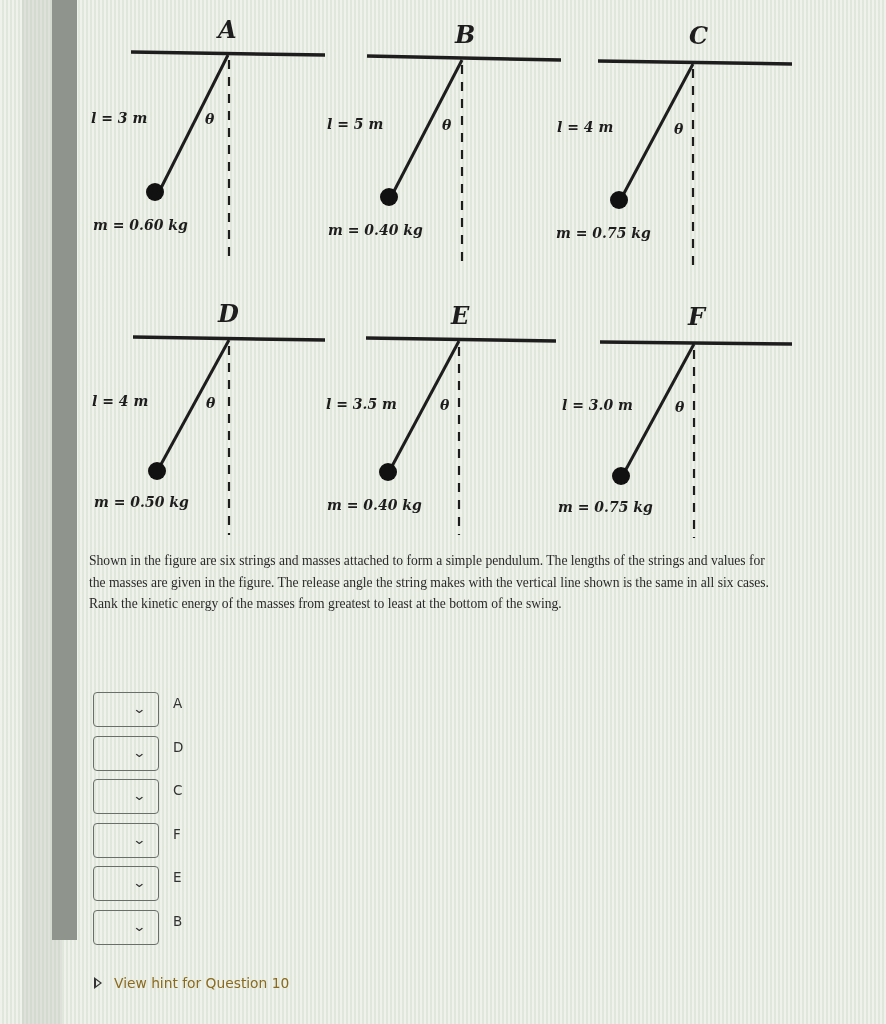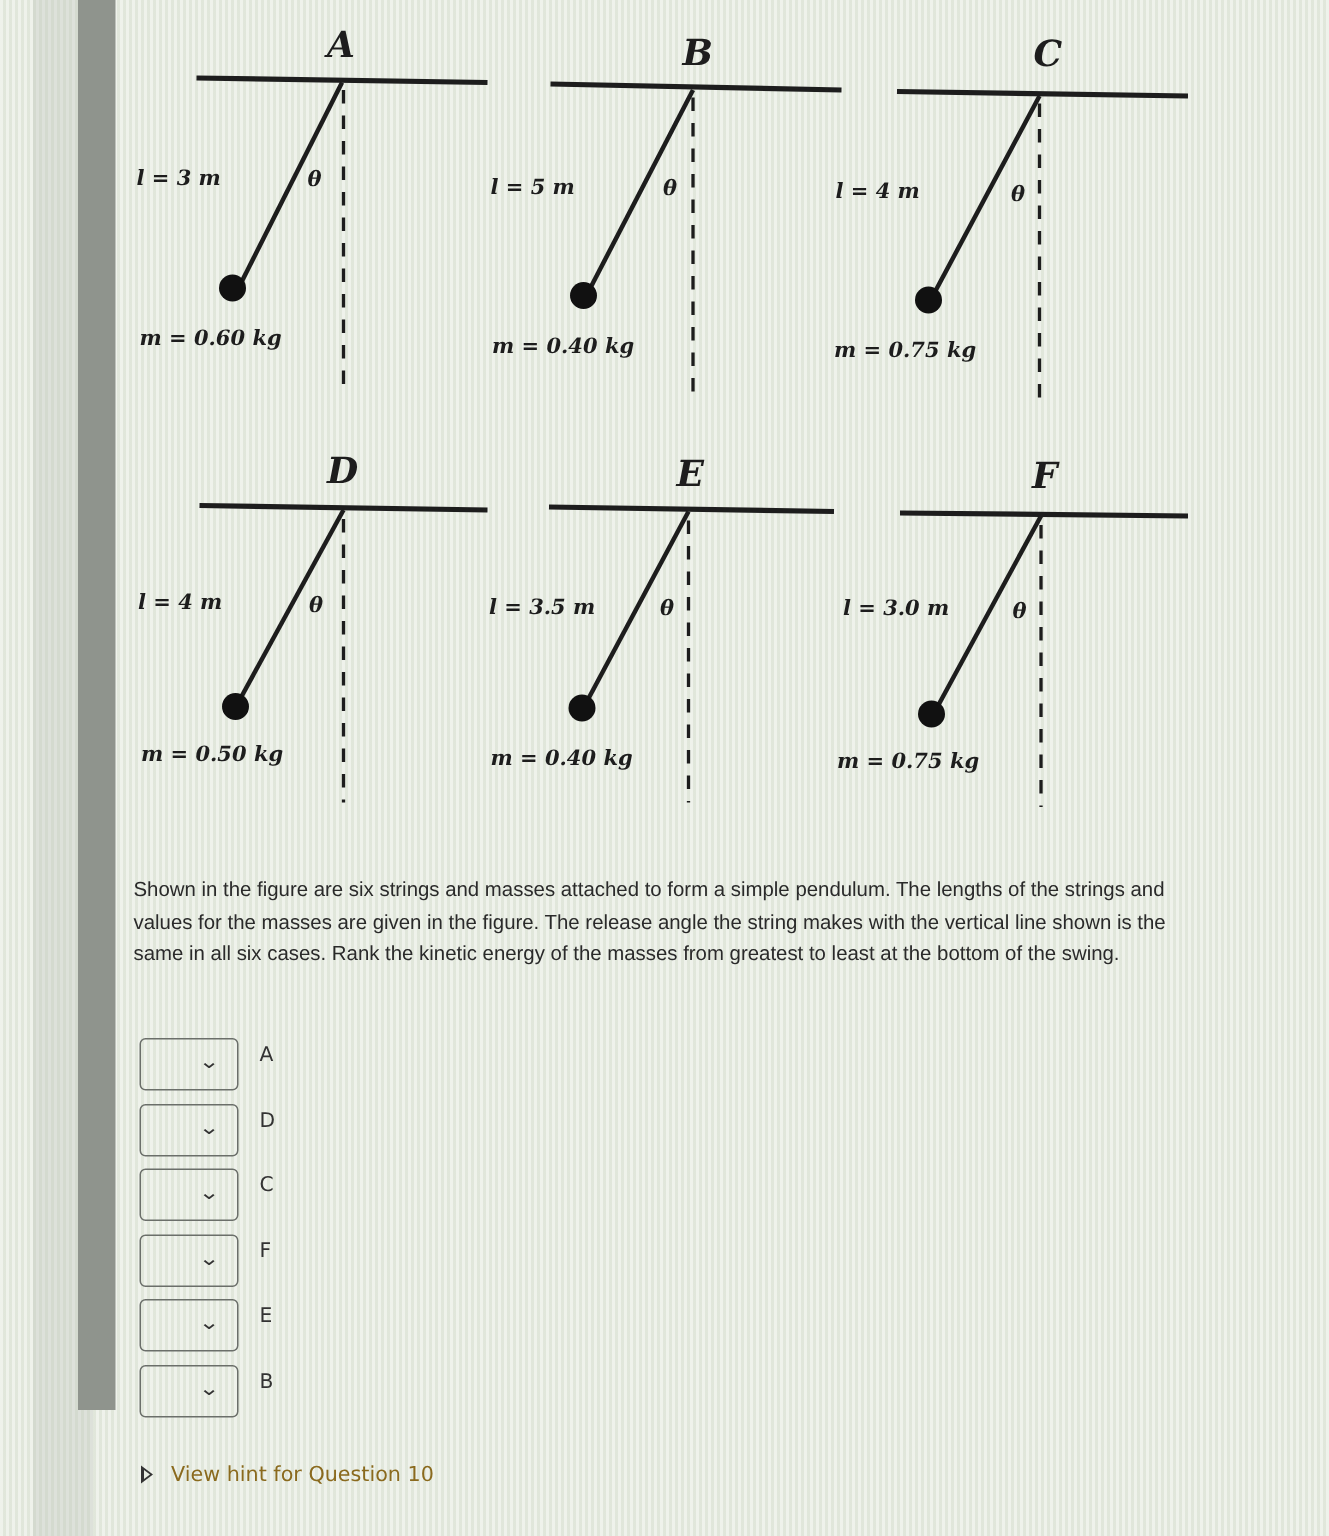--- a/index.html
+++ b/index.html
@@ -12,21 +12,21 @@
   }
   .scrollbar-track { position:absolute; left:22px; top:0; width:40px; height:1024px; background:rgba(190,195,185,0.35); }
   .scrollbar-thumb { position:absolute; left:30px; top:0; width:25px; height:940px; background:#8f948d; }
   .figure { position:absolute; left:0; top:0; width:886px; height:540px; }
   .figure svg { position:absolute; left:0; top:0; }
   .pend-label { font-family:"DejaVu Serif", serif; font-style:italic; font-weight:bold; fill:#1d1d1d; }
   .pend-title { font-size:24px; }
   .pend-small { font-size:14px; }
   .question {
     position:absolute; left:89px; top:550px; width:695px;
-    font-family:Liberation Sans, sans-serif; font-size:13.6px; line-height:21.5px; color:#2a2a2a;margin-top:32px;
+    font-family:Liberation Serif, serif; font-size:13.6px; line-height:21.5px; color:#2a2a2a;
   }
   .rank-list { position:absolute; left:93px; top:692px; }
   .rank-row { position:relative; height:43.5px; }
   .rank-select {
     position:absolute; left:0; top:0; width:66px; height:35px;
     border:1.5px solid #6b6f6a; border-radius:4px; box-sizing:border-box; background:transparent;
   }
   .rank-chevron {
     position:absolute; left:40px; top:8px; font-size:13px; color:#333;
     font-family:"DejaVu Sans", sans-serif; transform:scaleX(1.3);

